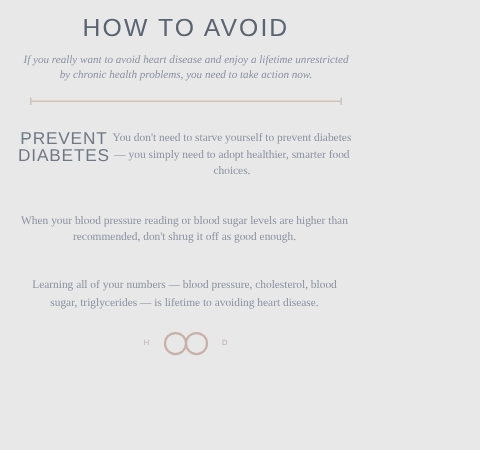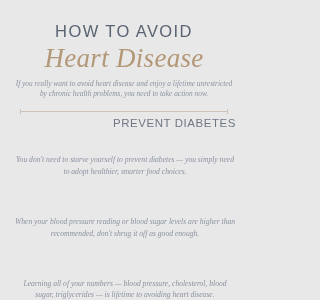--- a/index.html
+++ b/index.html
@@ -12,21 +12,21 @@
     background: #e8e8e8;
     font-family: "Liberation Sans", sans-serif;
     overflow: hidden;
   }
   .poster {
     position: relative;
     width: 248px;
     height: 300px;
     background: #e8e8e8;
     box-sizing: border-box;
-    padding: 12px 12px;
+    padding: 0 12px;
     display: flex;
     flex-direction: column;
     align-items: center;
   }
 
   
   .title-main {
     margin-top: 11px;
     font-family: "Liberation Sans", sans-serif;
     font-size: 16.5px;
@@ -82,36 +82,34 @@
     height: 5px;
     background: #cdc3bb;
   }
   .divider .cap.left  { left: 0; }
   .divider .cap.right { right: 0; }
 
   
   .section {
     width: 100%;
     display: flex;
-    flex-direction: column;
-    align-items: flex-end;
+    align-items: center;
   }
   .section-heading {
     font-family: "Liberation Sans", sans-serif;
     font-size: 11.5px;
     letter-spacing: 0.55px;
     font-weight: 400;
     color: #6f7885;
     text-align: center;
     line-height: 1;
   }
   .section-body {
-    margin-top: 25px;
+    margin-top: 7px;
     font-family: "Liberation Serif", serif;
-    font-style: italic;
     font-size: 7.6px;
     line-height: 1.5;
     color: #8b92a0;
     text-align: center;
     max-width: 222px;
   }
   .sec-1 { margin-top: 9px; }
   .sec-2 { margin-top: 14px; }
   .sec-3 { margin-top: 14px; }
 
@@ -136,21 +134,20 @@
     height: 20px;
   }
 </style>
 </head>
 <body>
 
 <div class="poster">
 
   <div class="title-main">HOW TO AVOID</div>
 
-  <div class="title-script">Heart Disease</div>
 
   <div class="intro">
     <span>If you really want to avoid heart disease and enjoy a lifetime</span>
     <span>unrestricted by chronic health problems, you need to take action now.</span>
   </div>
 
   <div class="divider">
     <span class="cap left"></span>
     <span class="rule"></span>
     <span class="cap right"></span>

